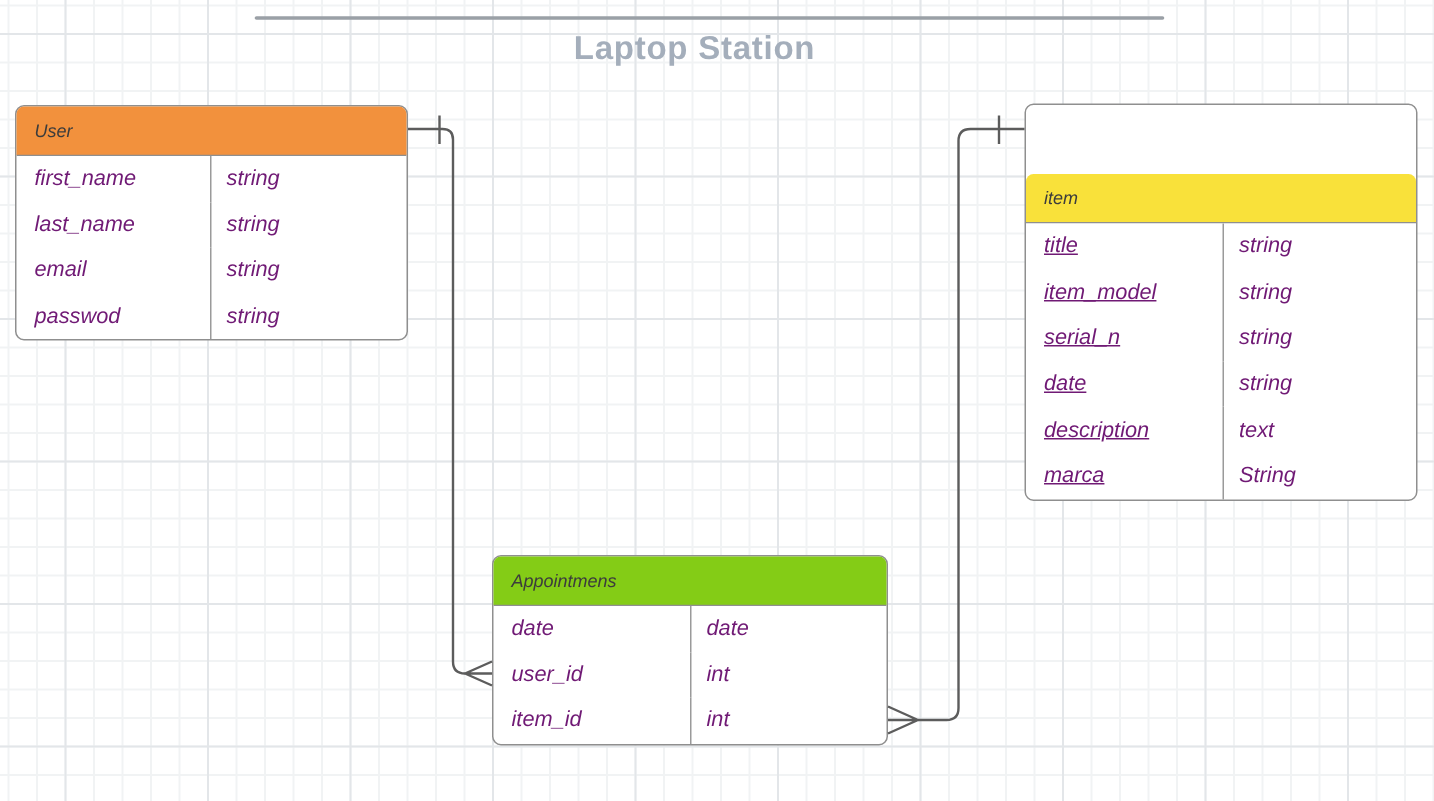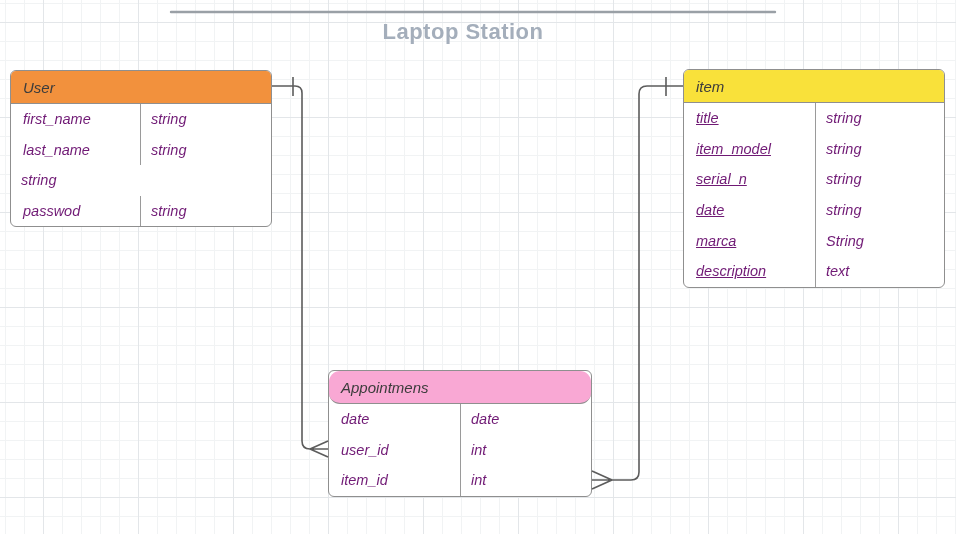--- a/index.html
+++ b/index.html
@@ -40,21 +40,21 @@
     border-radius: 6px;
     box-sizing: border-box;
   }
   .entity-header {
     height: 33px;
     display: flex;
     align-items: center;
     padding: 0 12px;
     border-bottom: 1px solid var(--entity-border);
     border-radius: 5px 5px 0 0;
-    font-size: 15px;
+    font-size: 12px;
     font-style: italic;
     color: #3c3c3c;
     box-sizing: border-box;
   }
   .entity-body { width: 100%; }
   .field-row {
     display: flex;
     height: 30.6px;
     align-items: center;
     font-size: 14.5px;
@@ -111,63 +111,64 @@
     <div class="entity-body">
       <div class="field-row">
         <span class="field-name">first_name</span>
         <span class="field-type">string</span>
       </div>
       <div class="field-row">
         <span class="field-name">last_name</span>
         <span class="field-type">string</span>
       </div>
       <div class="field-row">
+        <span class="field-name">email</span>
         <span class="field-type">string</span>
       </div>
       <div class="field-row">
         <span class="field-name">passwod</span>
         <span class="field-type">string</span>
       </div>
     </div>
   </div>
 
   <div class="entity entity-item" style="left:683px; top:69px; width:262px;">
-    <div class="entity-header" style="background: rgb(249, 225, 58);">
+    <div class="entity-header" style="background: rgb(249, 225, 58); margin-top: 46px;">
       <span>item</span>
     </div>
     <div class="entity-body">
       <div class="field-row">
         <span class="field-name">title</span>
         <span class="field-type">string</span>
       </div>
       <div class="field-row">
         <span class="field-name">item_model</span>
         <span class="field-type">string</span>
       </div>
       <div class="field-row">
         <span class="field-name">serial_n</span>
         <span class="field-type">string</span>
       </div>
       <div class="field-row">
         <span class="field-name">date</span>
         <span class="field-type">string</span>
+      </div>
+      <div class="field-row">
+        <span class="field-name">description</span>
+        <span class="field-type">text</span>
       </div>
       <div class="field-row">
         <span class="field-name">marca</span>
         <span class="field-type">String</span>
       </div>
-      <div class="field-row">
-        <span class="field-name">description</span>
-        <span class="field-type">text</span>
-      </div>
     </div>
   </div>
 
   <div class="entity entity-appts" style="left:328px; top:370px; width:264px;">
-    <div class="entity-header" style="background: #f9a8d4; border-radius: 11px;">
+    <div class="entity-header" style="background: #84cc16;">
       <span>Appointmens</span>
     </div>
     <div class="entity-body">
       <div class="field-row">
         <span class="field-name">date</span>
         <span class="field-type">date</span>
       </div>
       <div class="field-row">
         <span class="field-name">user_id</span>
         <span class="field-type">int</span>

